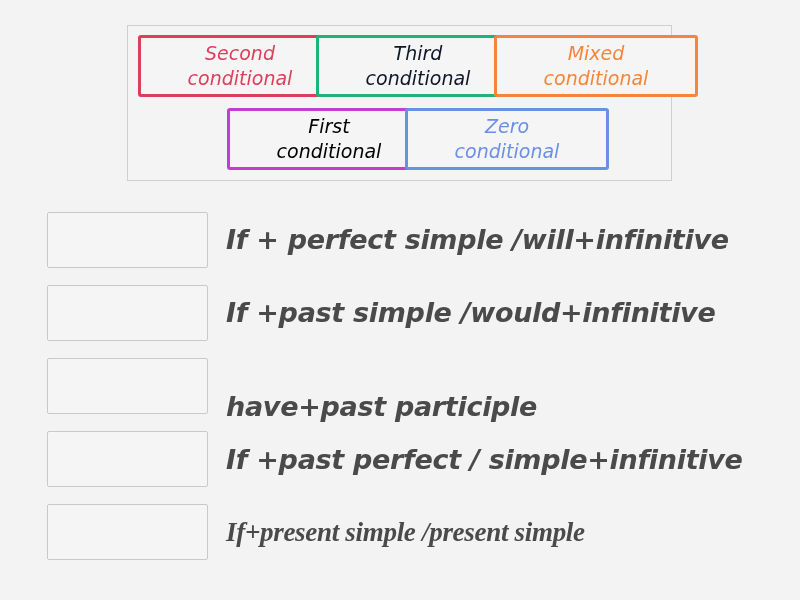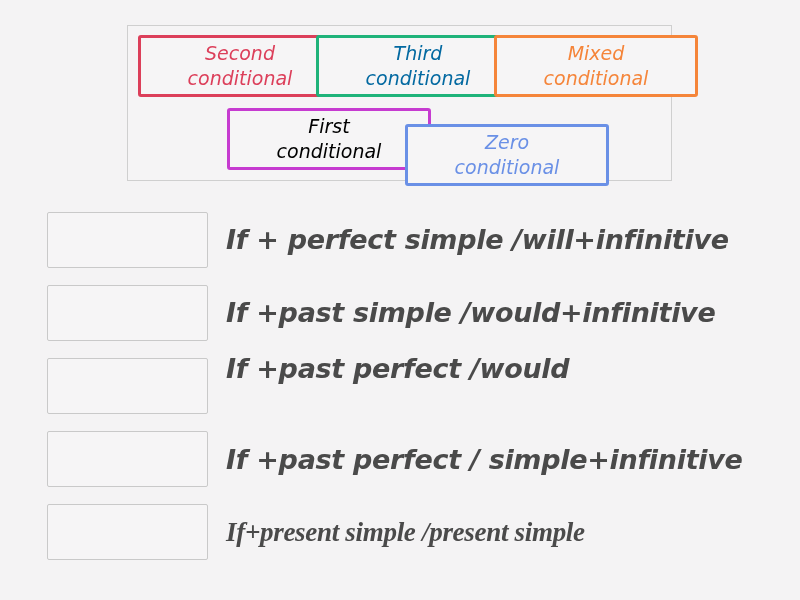--- a/index.html
+++ b/index.html
@@ -29,39 +29,39 @@
   }
 </style>
 </head>
 <body>
 
 <div class="pool"></div>
 
 <div class="card" style="left:138px;top:35px;border-color:#dc3f5a;color:#dc3f5a;">
   <div><span>Second</span><br><span>conditional</span></div>
 </div>
-<div class="card" style="left:316px;top:35px;border-color:#1fb37a;color:#0369a1;">
+<div class="card" style="left:316px;top:35px;border-color:#1fb37a;color:#0f172a;">
   <div><span>Third</span><br><span>conditional</span></div>
 </div>
 <div class="card" style="left:494px;top:35px;border-color:#f5853a;color:#f5853a;">
   <div><span>Mixed</span><br><span>conditional</span></div>
 </div>
 <div class="card" style="left:227px;top:108px;border-color:#c63bd0;color:#000000;">
   <div><span>First</span><br><span>conditional</span></div>
 </div>
-<div class="card" style="left:405px;top:124px;border-color:#6a90e6;color:#6a90e6;">
+<div class="card" style="left:405px;top:108px;border-color:#6a90e6;color:#6a90e6;">
   <div><span>Zero</span><br><span>conditional</span></div>
 </div>
 
 <div class="slot" style="top:212px;"></div>
 <div class="prompt" style="top:222px;"><span>If + perfect simple /will+infinitive</span></div>
 
 <div class="slot" style="top:285px;"></div>
 <div class="prompt" style="top:295px;"><span>If +past simple /would+infinitive</span></div>
 
 <div class="slot" style="top:358px;"></div>
-<div class="prompt" style="top:350px;line-height:38px;"><span>If +past perfect /would</span><br></div>
+<div class="prompt" style="top:350px;line-height:38px;"><br><span>have+past participle</span></div>
 
 <div class="slot" style="top:431px;"></div>
 <div class="prompt" style="top:442px;"><span>If +past perfect / simple+infinitive</span></div>
 
 <div class="slot" style="top:504px;"></div>
 <div class="prompt" style="top:514px;font-family:Liberation Serif, serif;"><span>If+present simple /present simple</span></div>
 
 </body></html>

